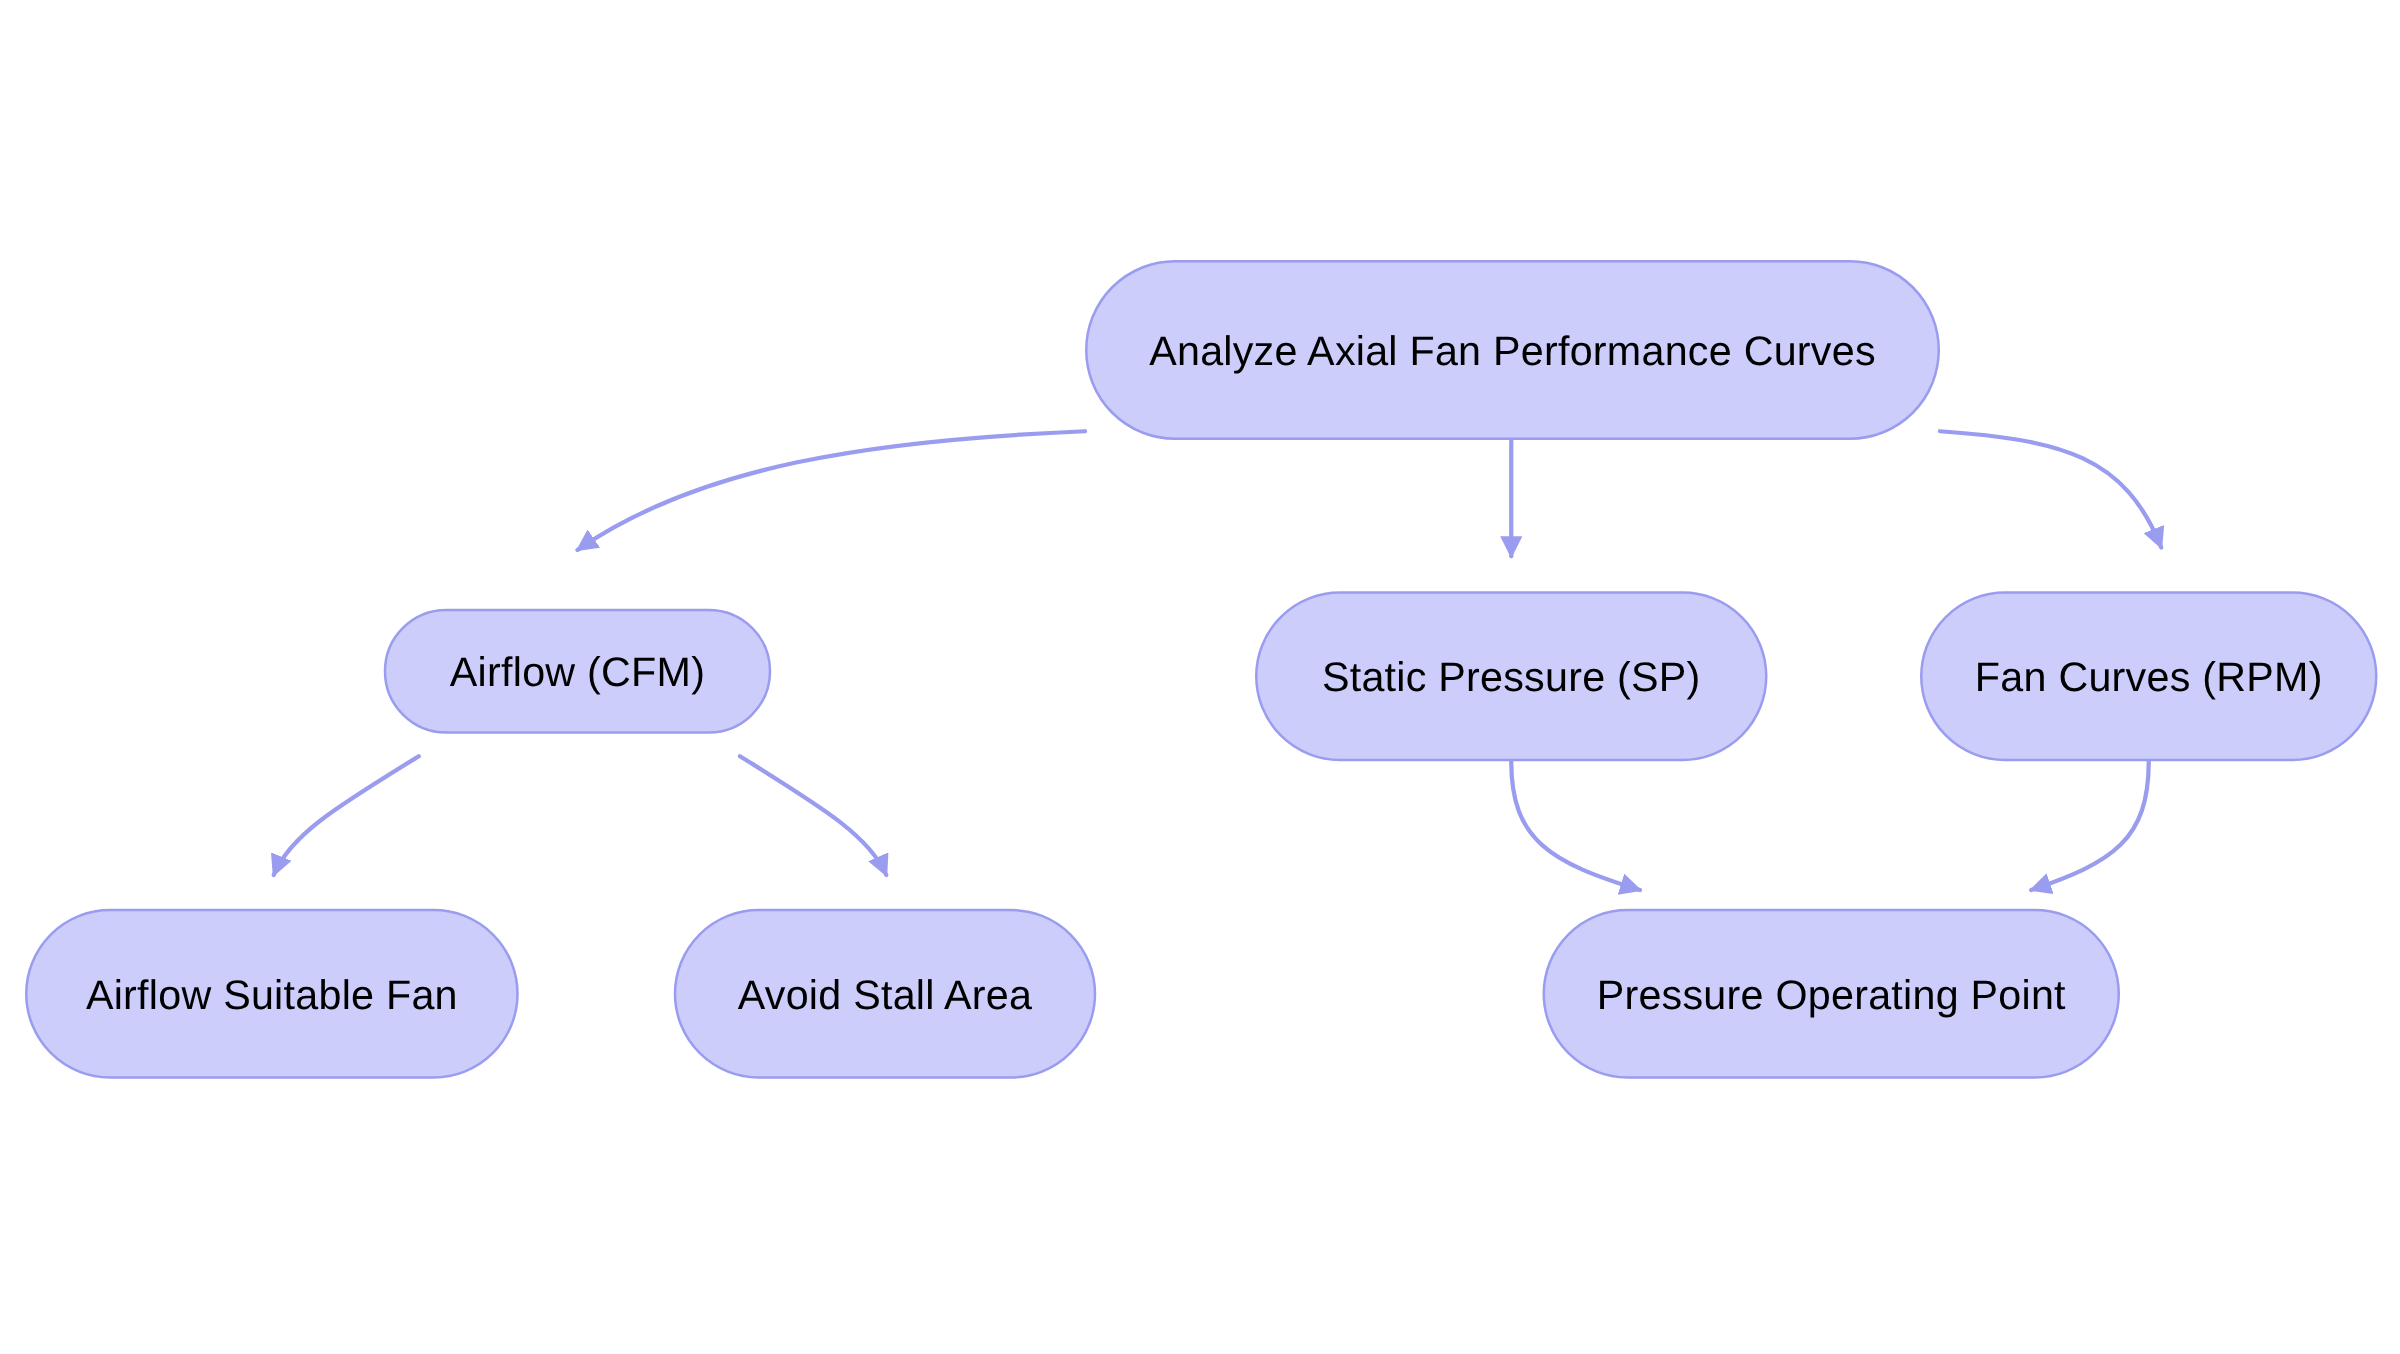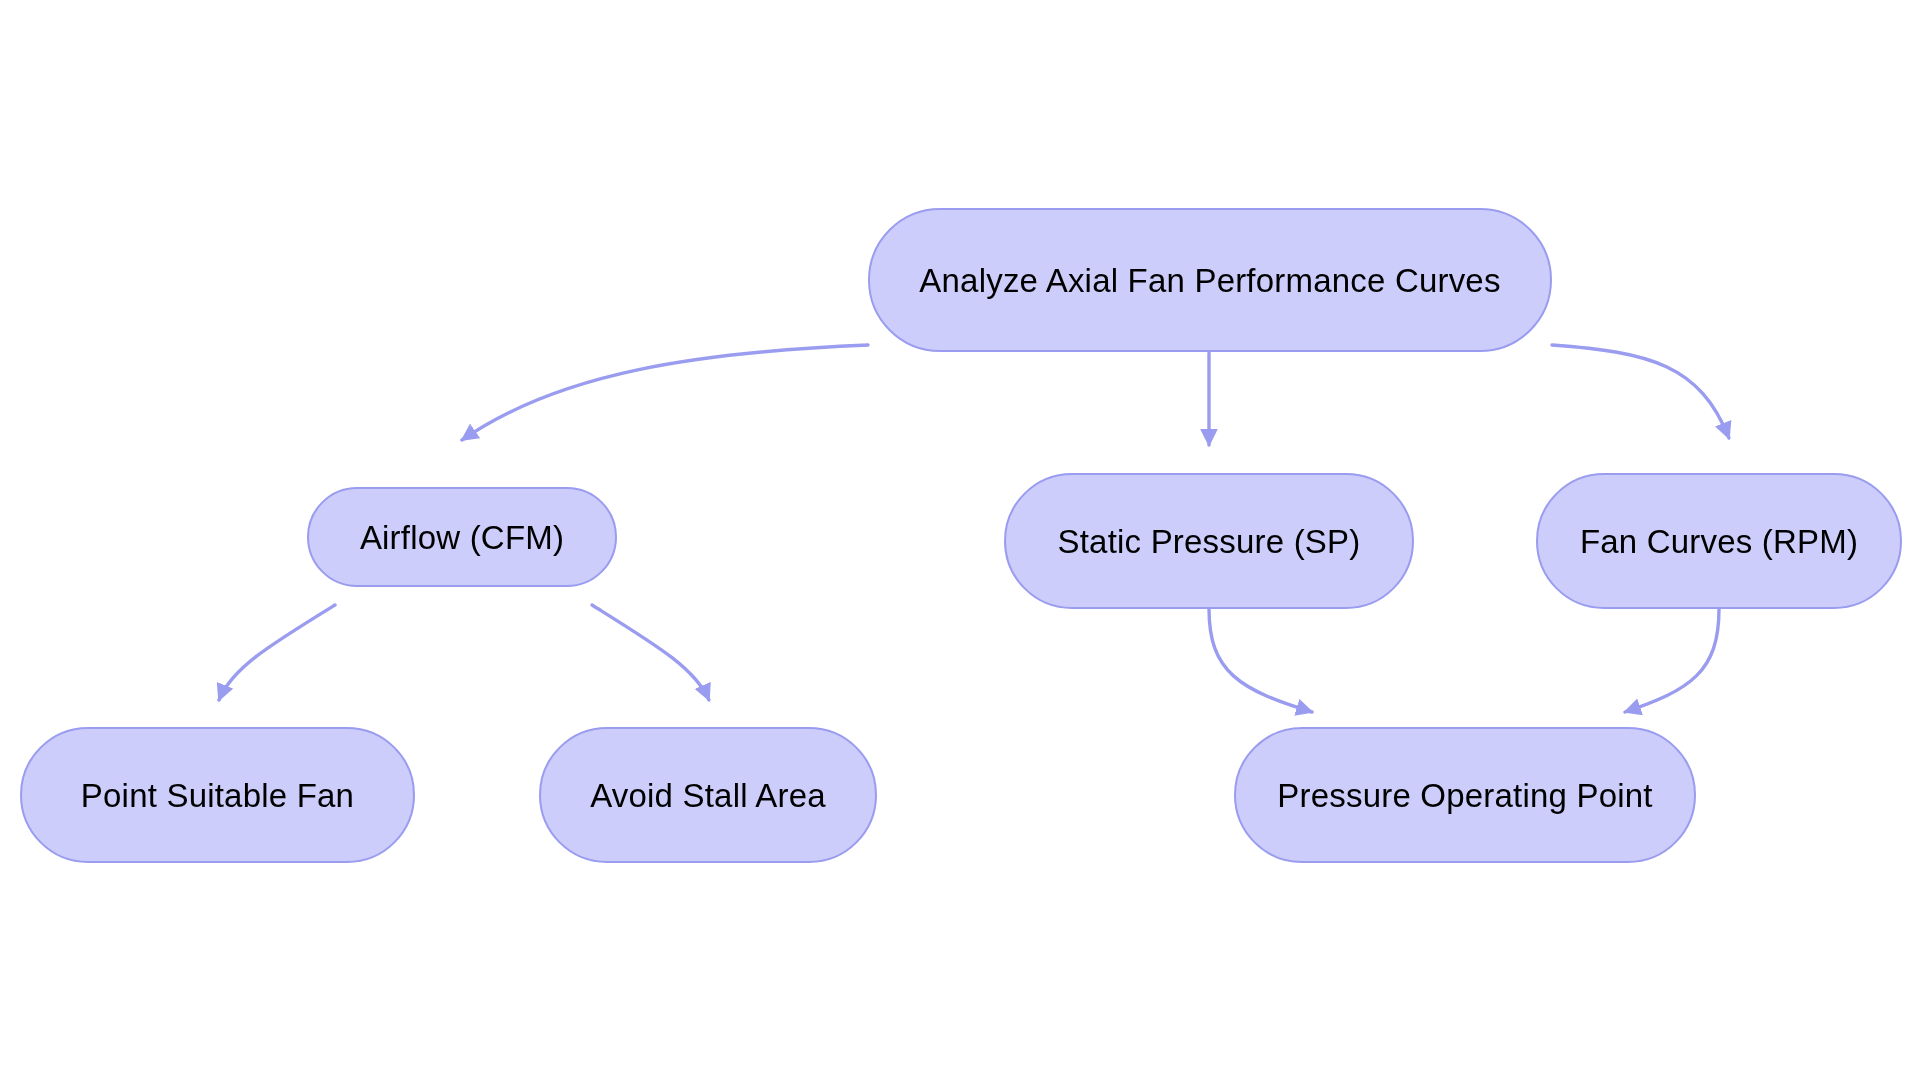--- a/index.html
+++ b/index.html
@@ -91,21 +91,21 @@
 
   <div class="node" id="node-static">
     <span class="node-label">Static Pressure (SP)</span>
   </div>
 
   <div class="node" id="node-fanspeed">
     <span class="node-label">Fan Curves (RPM)</span>
   </div>
 
   <div class="node" id="node-select">
-    <span class="node-label">Point Suitable Fan</span>
+    <span class="node-label">Airflow Suitable Fan</span>
   </div>
 
   <div class="node" id="node-stall">
     <span class="node-label">Avoid Stall Area</span>
   </div>
 
   <div class="node" id="node-operating">
     <span class="node-label">Pressure Operating Point</span>
   </div>
 

